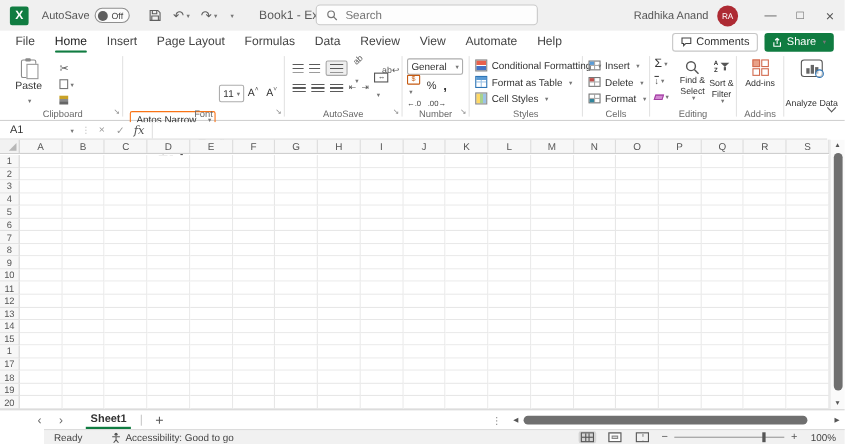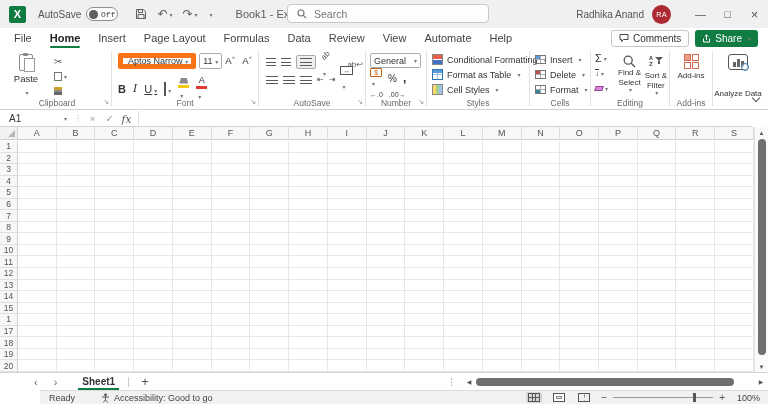--- a/index.html
+++ b/index.html
@@ -4,37 +4,37 @@
 <style>
   * { box-sizing: border-box; margin: 0; padding: 0; }
   html,body { width:768px; height:404px; overflow:hidden; font-family:"Liberation Sans", sans-serif; background:#fff; position:relative; }
 
   
   .titlebar{position:absolute;top:0;left:0;right:0;height:28px;background:#f0f0f0;display:flex;align-items:center;}
   .excel-logo{width:17px;height:17px;margin-left:9px;background:#107C41;border-radius:2px;color:#fff;font-weight:bold;font-size:11px;display:flex;align-items:center;justify-content:center;flex-shrink:0;}
   .autosave{display:flex;align-items:center;gap:5px;margin-left:12px;font-size:10px;color:#555;}
   .toggle{width:32px;height:14px;border:1px solid #8f8f8f;border-radius:8px;background:#fbfbfb;display:flex;align-items:center;gap:3px;padding:0 2px;}
   .knob{width:9px;height:9px;border-radius:50%;background:#5f5f5f;}
-  .toggle-label{font-size:8px;color:#444;font-family:Liberation Mono, monospace;}
+  .toggle-label{font-size:8px;color:#444;}
   .qat{display:flex;align-items:center;margin-left:12px;color:#5f5f5f;}
   .qat > span{display:flex;align-items:center;margin:0 5px;}
   .ic-glyph{font-size:12px;color:#5f5f5f;}
   .dd::after{content:"▾";font-size:6px;color:#777;margin-left:2px;}
   .doc-title{margin-left:18px;font-size:11px;color:#5a5a5a;}
   .searchbox{position:absolute;left:287px;top:4px;width:202px;height:19px;background:#fdfdfd;border:1px solid #c9c9c9;border-radius:4px;display:flex;align-items:center;gap:7px;padding-left:9px;font-size:10.5px;color:#757575;}
   .tb-right{margin-left:auto;display:flex;align-items:center;height:28px;}
   .user-name{font-size:10px;color:#555;margin-right:8px;}
   .avatar{width:19px;height:19px;border-radius:50%;color:#fff;font-size:7.5px;display:flex;align-items:center;justify-content:center;margin-right:16px;}
   .winbtn{width:27px;height:28px;display:flex;align-items:center;justify-content:center;color:#555;font-size:11px;}
 
   
   .menubar{position:absolute;top:28px;height:20px;left:0;right:0;background:#fff;display:flex;align-items:center;}
   #menu-tabs{display:flex;height:100%;margin-left:5px;}
   .mtab{padding:0 9px;font-size:11px;color:#444;display:flex;align-items:center;position:relative;white-space:nowrap;}
-  .mtab.active{font-weight:bold;color:#222;}
+  .mtab.active{font-weight:normal;color:#222;}
   .mtab.active::after{content:"";position:absolute;left:9px;right:9px;bottom:0;height:2.5px;background:#107C41;border-radius:2px;}
   .mb-right{margin-left:auto;display:flex;gap:6px;margin-right:10px;align-items:center;}
   .btn-comments{height:17px;border:1px solid #c6c6c6;border-radius:3px;background:#fff;display:flex;align-items:center;gap:4px;padding:0 7px;font-size:10px;color:#333;}
   .btn-share{height:17px;border-radius:3px;background:#107C41;color:#fff;display:flex;align-items:center;gap:4px;padding:0 7px;font-size:10px;}
 
   
   .ribbon{position:absolute;top:48px;height:62px;left:0;right:0;background:#fff;border-bottom:1px solid #d1d1d1;display:flex;padding-left:3px;}
   .rgroup{position:relative;height:100%;flex-shrink:0;}
   .glabel{position:absolute;bottom:1px;left:0;right:0;text-align:center;font-size:8.5px;color:#696969;}
   .glaunch{position:absolute;bottom:3px;right:2px;font-size:7px;color:#8a8a8a;}
@@ -47,21 +47,21 @@
   .mini-col{display:flex;flex-direction:column;gap:4px;margin-left:9px;padding-top:8px;font-size:10px;color:#555;}
   .mini-col > span{display:flex;align-items:center;height:11px;}
   .copy-ic{width:8px;height:9px;border:1px solid #777;background:#fff;position:relative;}
   .copy-ic::before{content:"";position:absolute;top:-3px;left:2px;width:8px;height:9px;border:1px solid #777;background:#fff;z-index:-1;}
   .painter-ic{width:8px;height:9px;display:flex;flex-direction:column;}
   .painter-ic i{display:block;height:3px;background:#c9a227;}
   .painter-ic b{display:block;height:2px;background:#8a8a8a;}
   .painter-ic u{display:block;height:3px;background:#666;}
   .g-font{width:146px;padding:5px 2px 0 6px;}
   .frow1{display:flex;align-items:center;gap:3px;}
-  .fontbox{width:86px;height:16px;border:5px solid #f97316;border-radius:2px;display:flex;align-items:center;justify-content:space-between;padding:0 3px 0 5px;font-size:9px;color:#333;}
+  .fontbox{width:86px;height:16px;border:1px solid #f97316;border-radius:2px;display:flex;align-items:center;justify-content:space-between;padding:0 3px 0 5px;font-size:9px;color:#333;margin-top:48px;}
   .sizebox{width:25px;height:16px;border:1px solid #adadad;border-radius:2px;display:flex;align-items:center;justify-content:space-between;padding:0 3px;font-size:9px;color:#333;}
   .fsize-btn{font-size:9.5px;color:#333;position:relative;padding-right:4px;}
   .fsize-btn sup{font-size:6px;color:#555;}
   .frow2{display:flex;align-items:center;gap:7px;margin-top:7px;font-size:11px;color:#333;}
   .bld{font-weight:bold;}
   .itl{font-style:italic;font-family:"DejaVu Serif",serif;}
   .und{text-decoration:underline;}
   .borders-ic{width:10px;height:10px;border:1px solid #555;background:
     linear-gradient(#555,#555) center/100% 1px no-repeat,
     linear-gradient(#555,#555) center/1px 100% no-repeat;}

